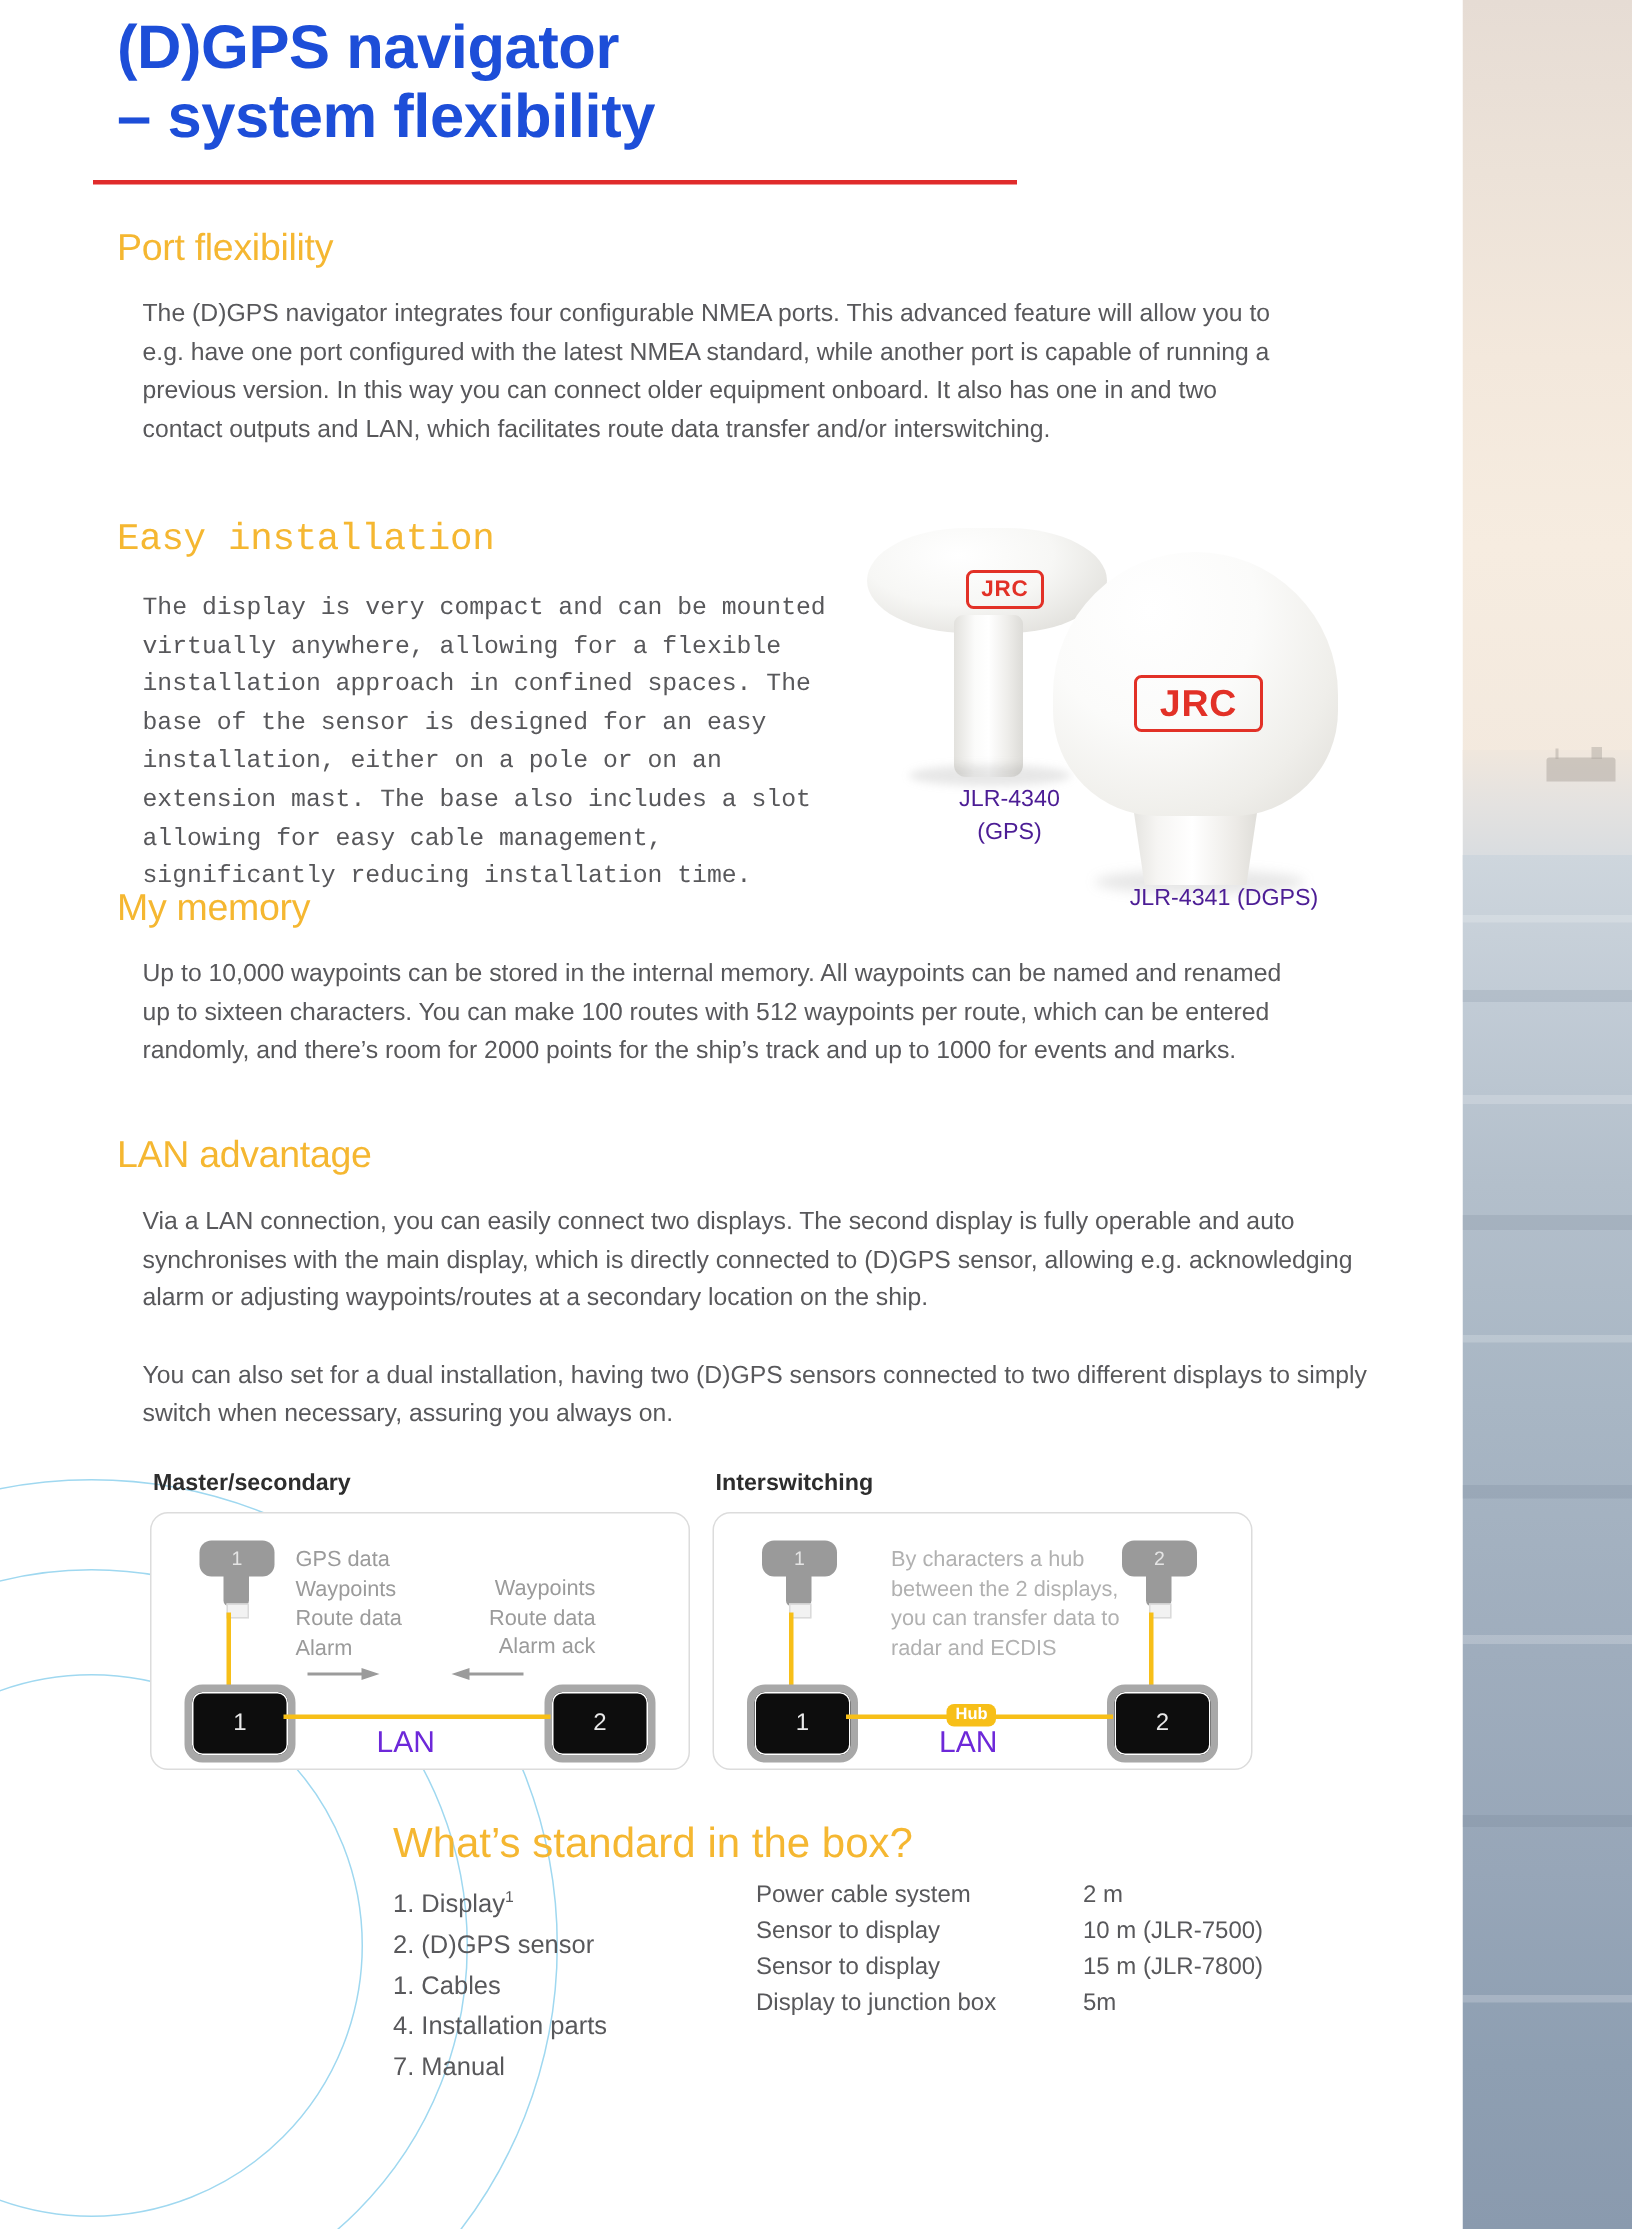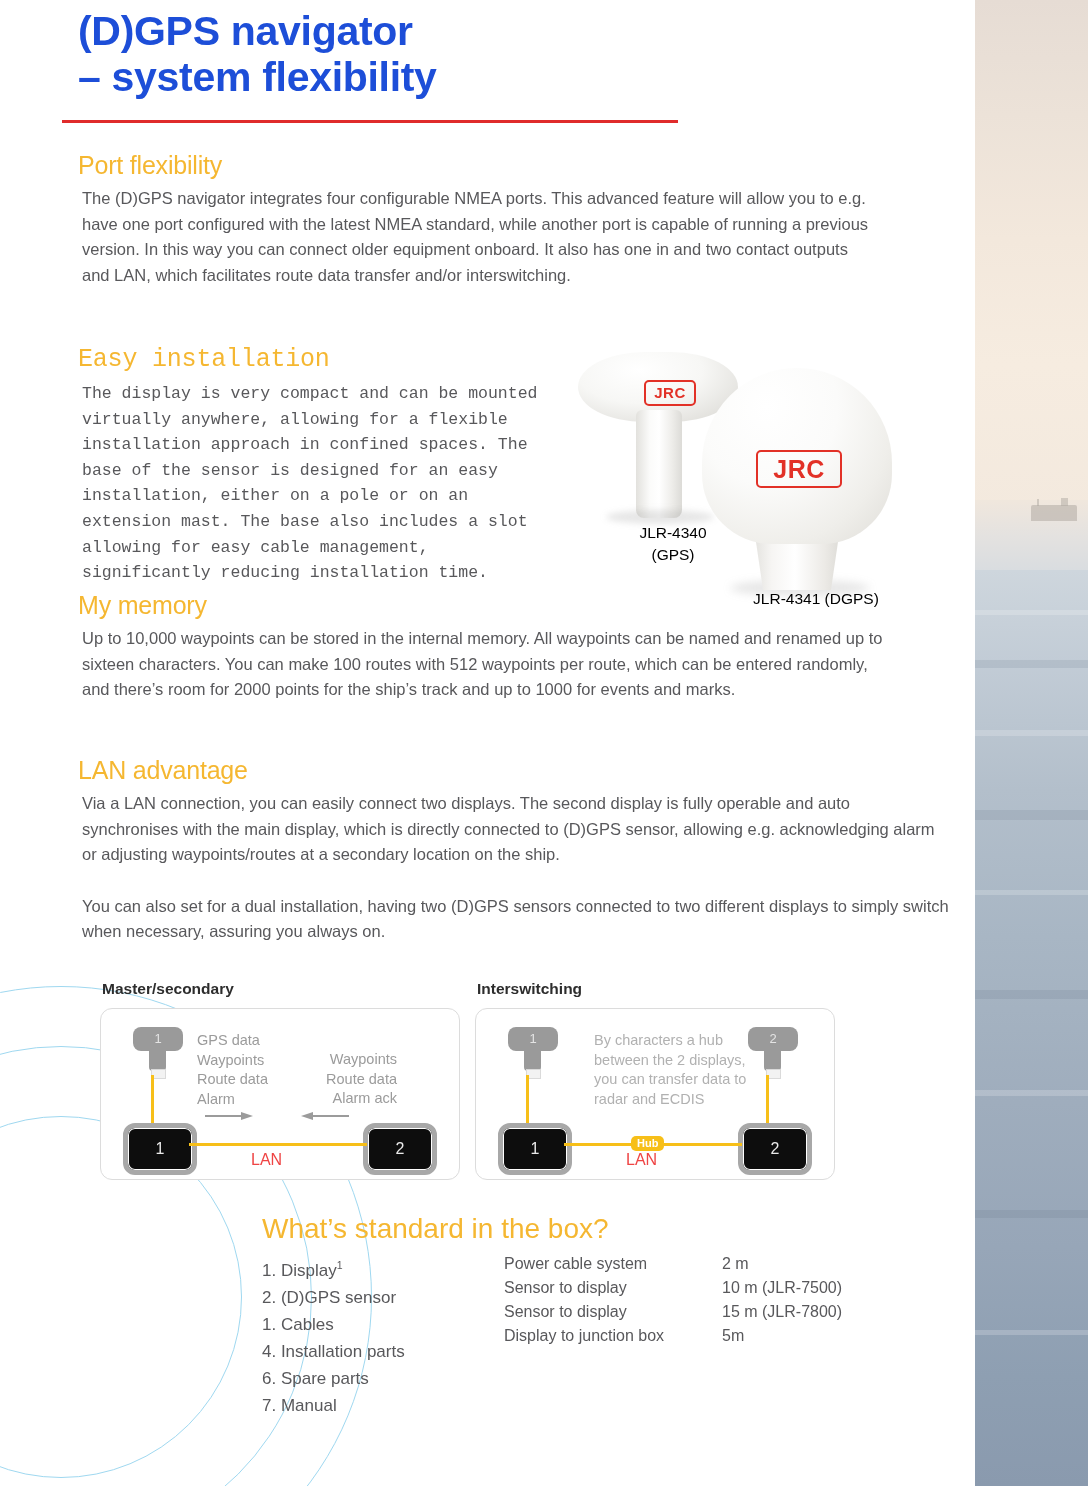--- a/index.html
+++ b/index.html
@@ -33,21 +33,21 @@
   .ship:after{content:"";position:absolute;left:30px;top:-7px;width:7px;height:8px;background:rgba(176,170,162,0.5);}
 
   
   .page-title{position:absolute;left:78px;top:8px;width:700px;
     font-size:41px;line-height:46px;font-weight:bold;color:#1d4ed8;letter-spacing:-0.3px;}
   .title-rule{position:absolute;left:62px;top:120px;width:616px;height:3px;background:#e02b2b;}
 
   
   .content{position:absolute;left:78px;top:140px;width:880px;}
   h2.sec{font-size:25px;line-height:30px;font-weight:normal;color:#f5b731;margin:0 0 6px 0;letter-spacing:-0.2px;}
-  p.body{font-size:16.5px;line-height:25.6px;margin:4px;color:#58585b;}
+  p.body{font-size:16.5px;line-height:25.6px;margin:17px;color:#58585b;}
   .narrow{width:470px;}
 
   .sec-port{position:absolute;left:0;top:10px;width:800px;}
   .sec-easy{position:absolute;left:0;top:205px;width:480px;font-family:Liberation Mono, monospace;}
   .sec-mem{position:absolute;left:0;top:450px;width:810px;}
   .sec-lan{position:absolute;left:0;top:615px;width:875px;}
   .sec-lan p.body + p.body{margin-top:26px;}
 
   
   .product{position:absolute;left:530px;top:330px;width:400px;height:290px;}
@@ -63,21 +63,21 @@
       background:radial-gradient(ellipse at 34% 22%,#ffffff 0%,#fbfbfa 40%,#efeeea 72%,#dedcd7 100%);}
   .dgps-base{position:absolute;left:42px;top:150px;width:106px;height:72px;border-radius:10px 10px 14px 14px;
       background:linear-gradient(to right,#d9d8d3 0%,#f6f5f3 26%,#ffffff 48%,#eceae6 76%,#d4d3ce 100%);
       clip-path:polygon(8% 0,92% 0,82% 100%,18% 100%);}
   .dgps-shadow{position:absolute;left:28px;top:212px;width:140px;height:16px;border-radius:50%;
       background:rgba(120,120,120,0.18);filter:blur(4px);}
   .jrc-logo{position:absolute;border:2.5px solid #e23127;border-radius:5px;color:#e23127;
       font-weight:bold;text-align:center;font-family:"Liberation Sans",sans-serif;letter-spacing:0.5px;}
   .jrc-small{left:66px;top:28px;width:48px;height:22px;line-height:22px;font-size:15px;}
   .jrc-big{left:54px;top:82px;width:82px;height:34px;line-height:34px;font-size:25px;}
-  .cap{position:absolute;font-size:15.5px;line-height:22px;color:#000000;}
+  .cap{position:absolute;font-size:15.5px;line-height:22px;color:#4c1d95;}
   .cap-gps{left:88px;top:192px;width:110px;text-align:center;}
   .cap-dgps{left:196px;top:258px;width:180px;text-align:center;}
 
   
   .diagrams{position:absolute;left:100px;top:980px;width:740px;height:205px;}
   .diagram{position:absolute;top:0;width:360px;}
   .diagram.left{left:0;}
   .diagram.right{left:375px;}
   .diag-title{font-size:15.5px;font-weight:bold;color:#2d2d2d;margin:0 0 10px 2px;}
   .diag-box{position:relative;height:170px;border:1px solid #dcdcdc;border-radius:12px;background:#fff;}
@@ -90,21 +90,21 @@
   .sensor .foot{position:absolute;left:18px;top:42px;width:13px;height:8px;background:#f2f2f2;border:1px solid #dadada;}
 
   .display{position:absolute;width:64px;height:42px;border-radius:12px;background:#0d0d0d;
       border:5px solid #a8a8a8;box-shadow:0 0 0 1px #ffffff inset;}
   .display .num{position:absolute;left:0;top:0;width:100%;height:100%;line-height:42px;text-align:center;
       color:#e9e9e9;font-size:16px;}
 
   .yline{position:absolute;background:#f7bf18;}
   .vline{width:3px;}
   .hline{height:3px;}
-  .lan-label{position:absolute;font-size:16px;color:#ef4444;text-align:center;}
+  .lan-label{position:absolute;font-size:20px;color:#6d28d9;text-align:center;}
   .hub{position:absolute;background:#f7bf18;color:#ffffff;font-size:11px;font-weight:bold;
       border-radius:5px;padding:1px 6px;line-height:13px;}
 
   .flowlab{position:absolute;font-size:14.5px;line-height:19.5px;color:#9b9b9b;}
   .flowlab.r{text-align:right;}
   .arrow{position:absolute;height:9px;}
   .arrow .shaft{position:absolute;top:3px;height:2px;background:#9b9b9b;}
   .arrow .head{position:absolute;top:0;width:0;height:0;border-top:4.5px solid transparent;border-bottom:4.5px solid transparent;}
   .arrow.right .shaft{left:0;width:38px;}
   .arrow.right .head{left:36px;border-left:12px solid #9b9b9b;}
@@ -293,21 +293,20 @@
 </div>
 
 <div class="boxsec">
   <h2 class="box-title">What’s standard in the box?</h2>
   <div class="box-cols">
     <div class="box-list">
       <div><span>1. Display</span><sup>1</sup></div>
       <div>2. (D)GPS sensor</div>
       <div>1. Cables</div>
       <div>4. Installation parts</div>
-      <div>6. Spare parts</div>
       <div>7. Manual</div>
     </div>
 
     <div class="cables">
       <div class="cable-row">
         <span class="nm">Power cable system</span><span>2 m</span>
       </div>
       <div class="cable-row">
         <span class="nm">Sensor to display</span><span>10 m (JLR-7500)</span>
       </div>

